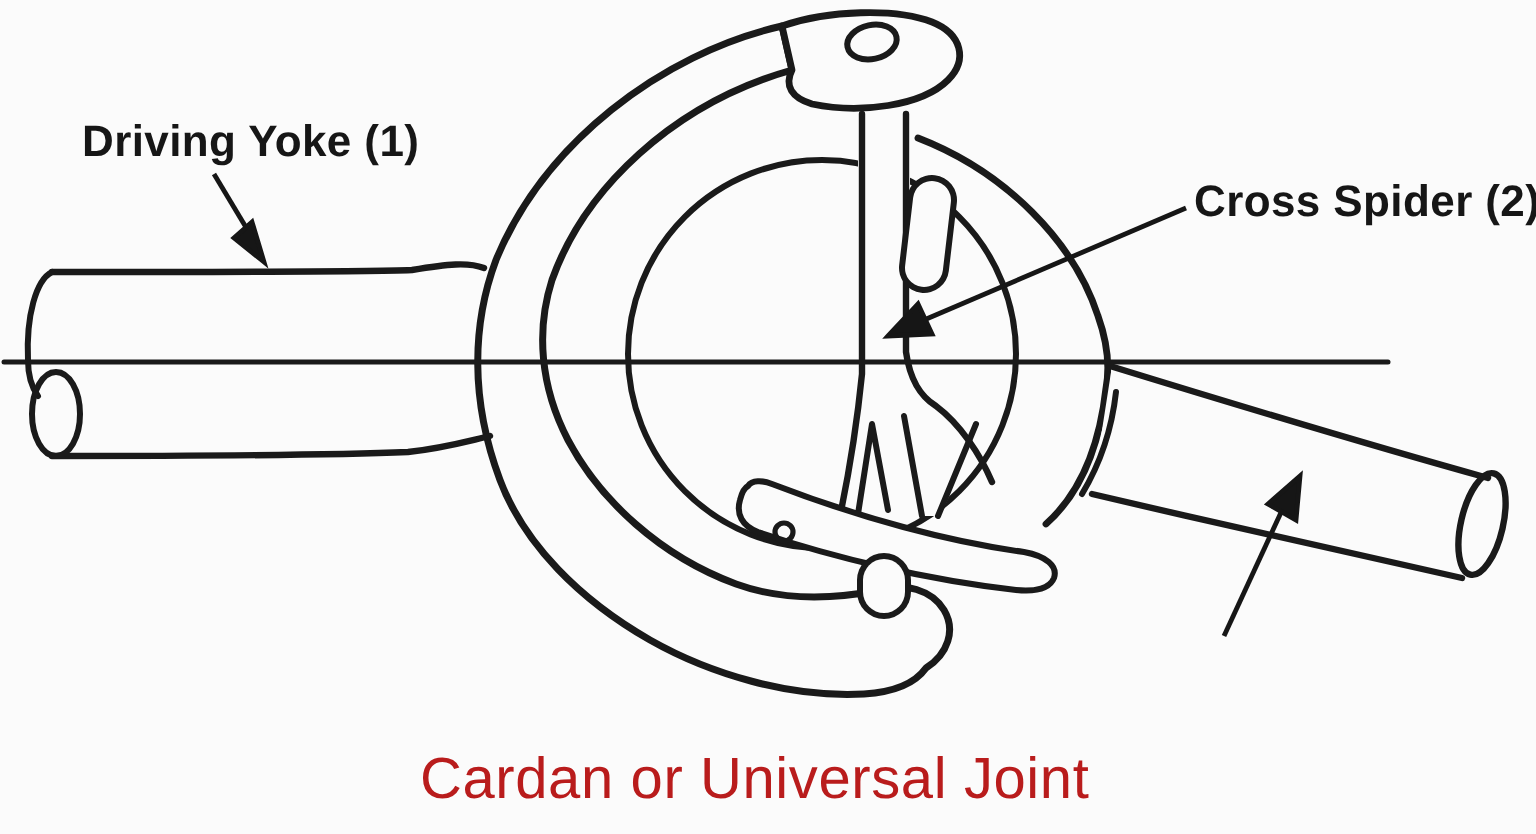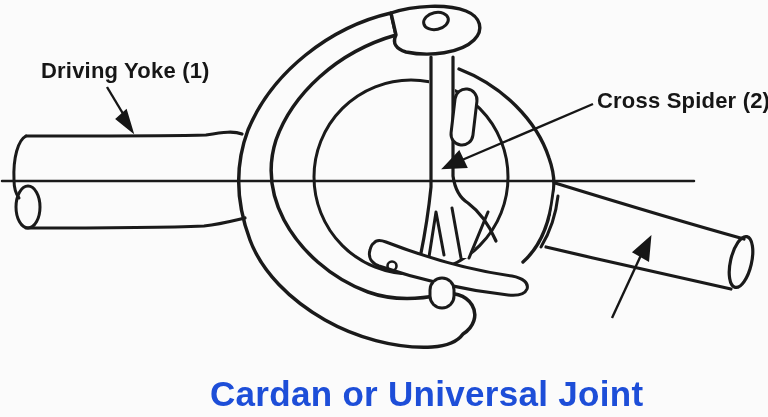--- a/index.html
+++ b/index.html
@@ -2,21 +2,21 @@
 <html><head>
 <meta charset="utf-8">
 <style>
   html,body{margin:0;padding:0;}
   body{width:768px;height:417px;overflow:hidden;background:#fbfbfb;
        font-family:"Liberation Sans", sans-serif;}
   .stage{position:relative;width:768px;height:417px;background:#fbfbfb;}
   svg{position:absolute;left:0;top:0;}
   .lbl{position:absolute;font-weight:bold;color:#161616;white-space:nowrap;
        font-size:22px;letter-spacing:.2px;}
-  .caption{position:absolute;font-weight:bold;color:#1d4ed8;font-size:35px;
+  .caption{position:absolute;font-weight:normal;color:#b91c1c;font-size:29px;
        letter-spacing:.3px;white-space:nowrap;}
   .ink{stroke:#1a1a1a;fill:none;stroke-linecap:round;stroke-linejoin:round;}
   .w{fill:#fbfbfb;stroke:none;}
 </style>
 </head>
 <body>
 
 <div class="stage">
 
 <svg width="768" height="417" viewBox="0 0 768 417">

